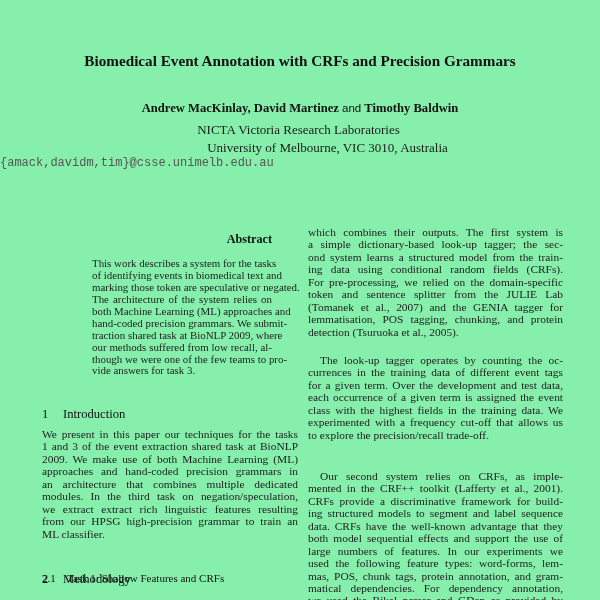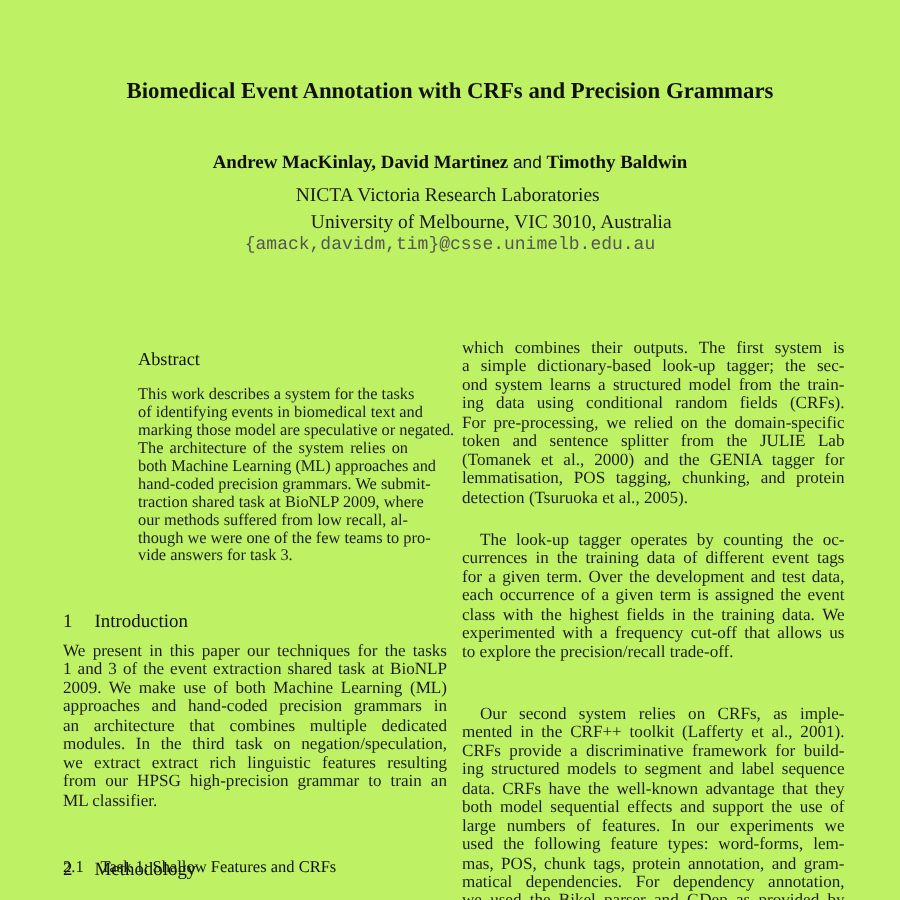--- a/index.html
+++ b/index.html
@@ -1,35 +1,35 @@
 <!DOCTYPE html>
 <html><head>
 <meta charset="utf-8">
 <style>
   html, body { margin: 0; padding: 0; background: #ffffff; }
   body { width: 600px; height: 600px; overflow: hidden; position: relative;
          font-family: "Liberation Serif", serif; color: #1a1a1a; }
-  .page { position: absolute; left: 0; top: 0; width: 600px; height: 600px; background: #bef264; }
+  .page { position: absolute; left: 0; top: 0; width: 600px; height: 600px; background: #86efac; }
 
   .title { position: absolute; top: 52px; left: 0; width: 600px; text-align: center;
            font-weight: bold; font-size: 15.2px; letter-spacing: 0; color: #111; }
   .authors { position: absolute; top: 101px; left: 0; width: 600px; text-align: center;
              font-size: 12.6px; color: #111; }
   .authors b { font-weight: bold; }
   .authors .and { font-weight: normal; font-family: "Liberation Sans", sans-serif; font-size: 11.5px; }
   .affil { position: absolute; left: 0; width: 597px; text-align: center; font-size: 13px; color: #1a1a1a; }
   .affil1 { top: 122px; }
   .affil2 { top: 140px; padding-left: 29px; }
-  .email { position: absolute; top: 156px; left: 0; width: 600px; text-align: center;
+  .email { position: absolute; top: 156px; left: 0; width: 600px; text-align: left;
            font-family: "Liberation Mono", monospace; font-size: 12px; color: #555; }
 
   .col { position: absolute; font-size: 11.4px; line-height: 12.45px; text-align: justify; color: #1c1c1c; }
 
-  .abs-title { position: absolute; top: 232px; left: 92px; width: 180px; text-align: left;
-               font-weight: normal; font-size: 12.2px; color: #111; }
+  .abs-title { position: absolute; top: 232px; left: 92px; width: 180px; text-align: right;
+               font-weight: bold; font-size: 12.2px; color: #111; }
   .abstract { top: 258px; left: 92px; width: 180px; font-size: 10.9px; line-height: 11.95px; }
 
   .h1 { position: absolute; font-weight: normal; font-size: 12.6px; color: #111; }
   .h1 .num { display: inline-block; width: 21px; }
   .h2 { position: absolute; font-weight: normal; font-size: 11px; color: #111; }
   .h2 .num { display: inline-block; width: 25px; }
 
   .intro-h { top: 407px; left: 42px; }
   .intro { top: 428px; left: 42px; width: 256px; }
   .meth-h { top: 572px; left: 42px; }
@@ -56,21 +56,21 @@
     <b>Timothy Baldwin</b>
   </div>
   <div class="affil affil1">NICTA Victoria Research Laboratories</div>
   <div class="affil affil2">University of Melbourne, VIC 3010, Australia</div>
   <div class="email">{amack,davidm,tim}@csse.unimelb.edu.au</div>
 
   <div class="abs-title">Abstract</div>
   <div class="col abstract">
     <span class="line">This work describes a system for the tasks</span>
     <span class="line">of identifying events in biomedical text and</span>
-    <span class="line">marking those model are speculative or negated.</span>
+    <span class="line">marking those token are speculative or negated.</span>
     <span class="line">The architecture of the system relies on</span>
     <span class="line">both Machine Learning (ML) approaches and</span>
     <span class="line">hand-coded precision grammars. We submit-</span>
     <span class="line">traction shared task at BioNLP 2009, where</span>
     <span class="line">our methods suffered from low recall, al-</span>
     <span class="line">though we were one of the few teams to pro-</span>
     <span class="line last">vide answers for task 3.</span>
   </div>
 
   <div class="h1 intro-h">
@@ -96,21 +96,21 @@
     <span class="num">2.1</span><span>Task 1: Shallow Features and CRFs</span>
   </div>
 
   <div class="col right1">
     <span class="line">which combines their outputs. The first system is</span>
     <span class="line">a simple dictionary-based look-up tagger; the sec-</span>
     <span class="line">ond system learns a structured model from the train-</span>
     <span class="line">ing data using conditional random fields (CRFs).</span>
     <span class="line">For pre-processing, we relied on the domain-specific</span>
     <span class="line">token and sentence splitter from the JULIE Lab</span>
-    <span class="line">(Tomanek et al., 2000) and the GENIA tagger for</span>
+    <span class="line">(Tomanek et al., 2007) and the GENIA tagger for</span>
     <span class="line">lemmatisation, POS tagging, chunking, and protein</span>
     <span class="line last">detection (Tsuruoka et al., 2005).</span>
   </div>
 
   <div class="col right2">
     <span class="line" style="padding-left:12px;box-sizing:border-box;">The look-up tagger operates by counting the oc-</span>
     <span class="line">currences in the training data of different event tags</span>
     <span class="line">for a given term. Over the development and test data,</span>
     <span class="line">each occurrence of a given term is assigned the event</span>
     <span class="line">class with the highest fields in the training data. We</span>

